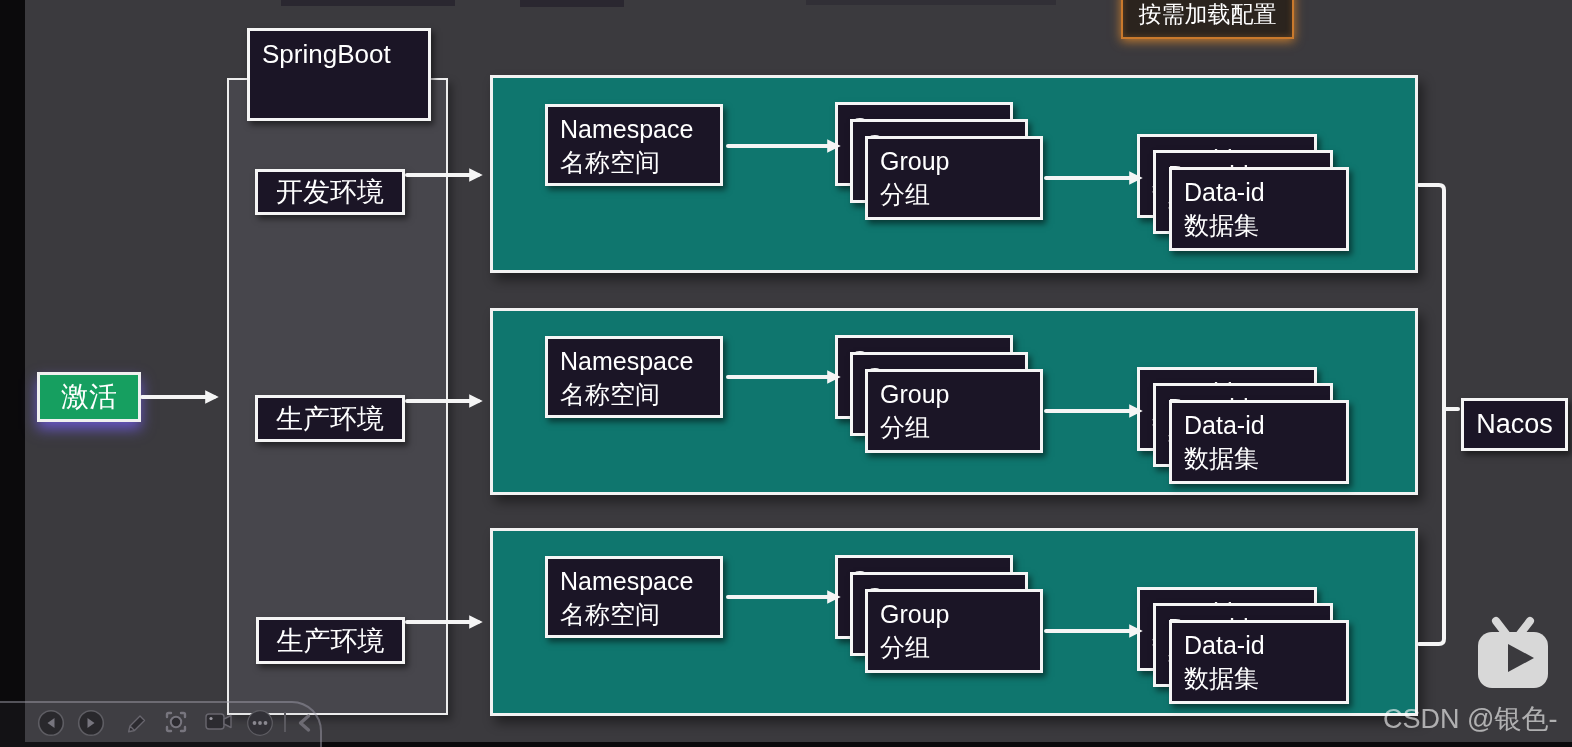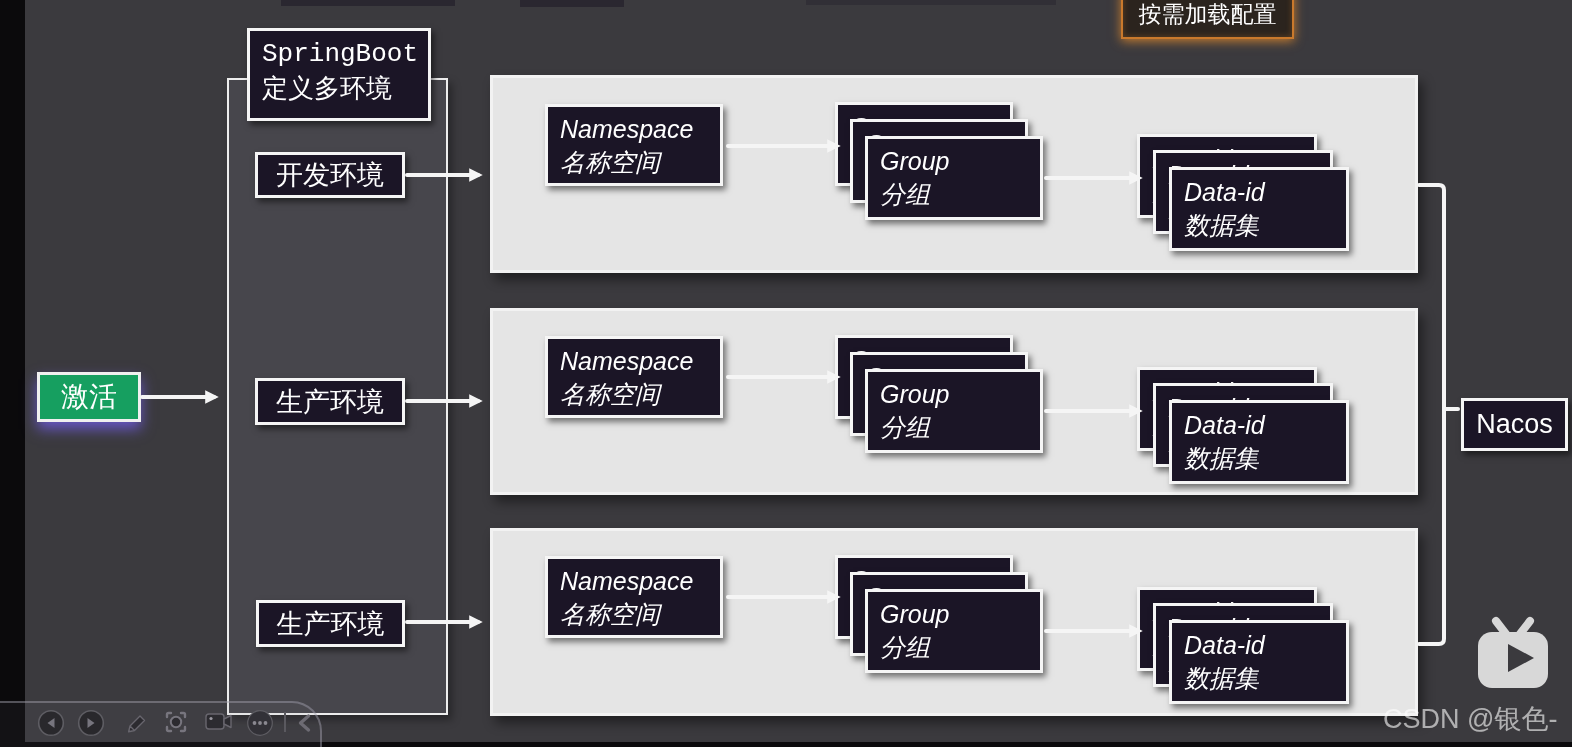--- a/index.html
+++ b/index.html
@@ -16,35 +16,34 @@
   .remnant { background:rgba(22,17,32,0.45); }
 
   
   .column {
     background:#47464c; border:2px solid #ededed;
     box-shadow:4px 5px 8px rgba(0,0,0,0.35);
   }
 
   
   .panel {
-    background:#e5e5e5; border:3px solid #f2f2f2;
+    background:#0f766e; border:3px solid #f2f2f2;
     box-shadow:5px 7px 11px rgba(0,0,0,0.45);
-    font-style:italic;
   }
 
   
   .darkbox {
     background:#1b1526; border:3px solid #f5f5f5; color:#fff;
     box-shadow:3px 4px 6px rgba(0,0,0,0.5);
   }
   .centerbox { display:flex; align-items:center; justify-content:center; }
   .twoline { padding:6px 0 0 12px; font-size:25px; line-height:1.3; }
   .twoline span { display:block; white-space:nowrap; }
 
-  .envbox { font-size:27px; }
+  .envbox { font-size:27px;margin-top:17px; }
   .springboot { font-size:26px; line-height:1.32; padding:6px 0 0 12px; }
 
   .activate {
     background:#169f60; border:3px solid #f0f0f0; color:#fff; font-size:28px;
     box-shadow:0 7px 13px rgba(110,92,220,0.85);
   }
 
   .notebox {
     background:#2b241e; border:2px solid #c9792c; color:#fff; font-size:23px;
     box-shadow:0 2px 10px rgba(226,137,44,0.85), inset 0 0 6px rgba(226,137,44,0.3);
@@ -74,22 +73,21 @@
 <div class="abs strip" style="left:0;top:0;width:25px;height:747px;"></div>
 <div class="abs strip" style="left:0;top:742px;width:1572px;height:5px;"></div>
 
 <div class="abs remnant" style="left:281px;top:0;width:174px;height:6px;"></div>
 <div class="abs remnant" style="left:520px;top:0;width:104px;height:7px;"></div>
 <div class="abs remnant" style="left:806px;top:0;width:250px;height:5px;opacity:.6;"></div>
 
 <div class="abs column" style="left:227px;top:78px;width:221px;height:637px;"></div>
 
 <div class="abs darkbox springboot" style="left:247px;top:28px;width:184px;height:93px;">
-  <span style="display:block;font-family:Liberation Mono, monospace;">SpringBoot</span>
-  <span style="display:block;">定义多环境</span>
+  <span style="display:block;">SpringBoot</span>
 </div>
 
 <div class="abs darkbox envbox centerbox" style="left:255px;top:152px;width:150px;height:46px;">
   <span>开发环境</span>
 </div>
 <div class="abs darkbox envbox centerbox" style="left:255px;top:378px;width:150px;height:47px;">
   <span>生产环境</span>
 </div>
 <div class="abs darkbox envbox centerbox" style="left:256px;top:600px;width:149px;height:47px;align-items:center;">
   <span>生产环境</span>

